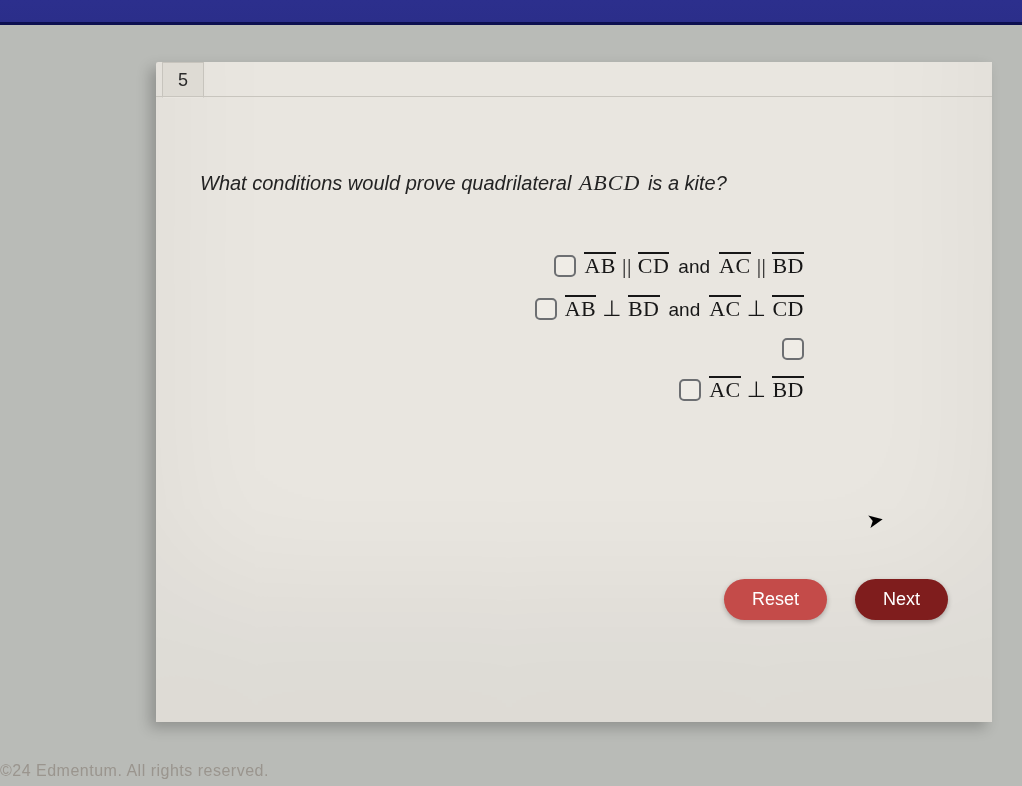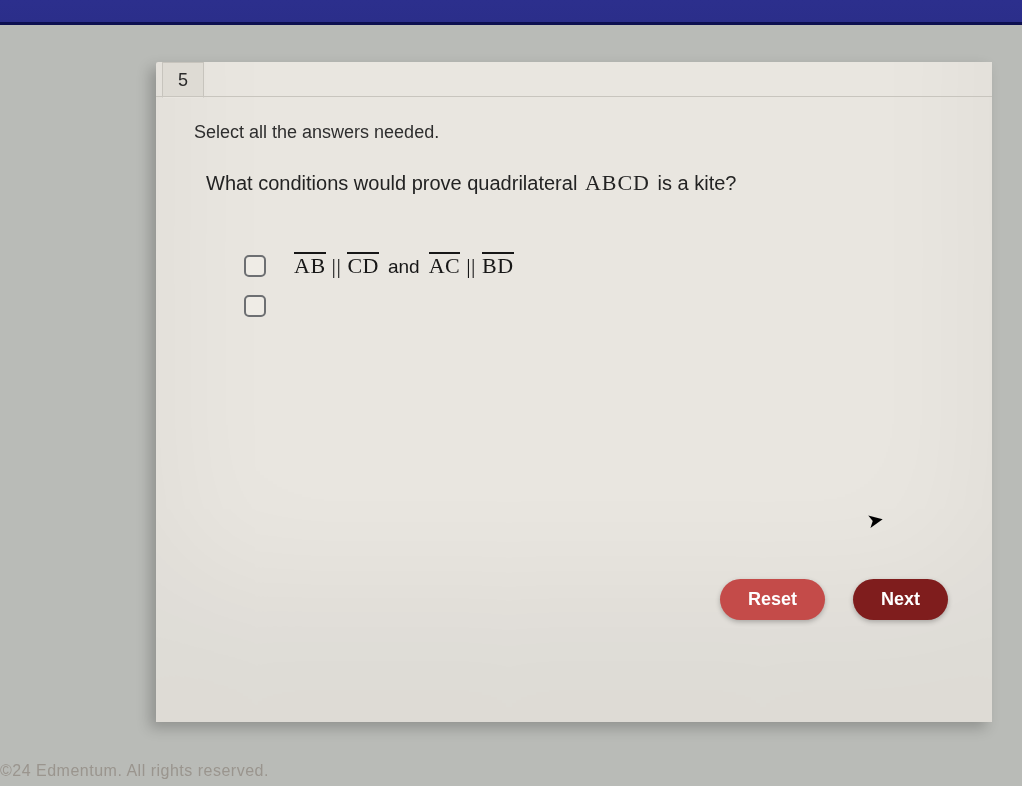--- a/index.html
+++ b/index.html
@@ -37,39 +37,40 @@
     left:0;right:0;top:34px;
     height:1px;background:#c8c5be;
   }
   .instr{
     position:absolute;
     left:38px;top:60px;
     font-size:18px;color:#2e2e2e;
   }
   .question{
     position:absolute;
-    left:50px;top:108px;
-    font-size:20px;color:#232323;
+    left:44px;top:108px;
+    font-size:20px;color:#232323;font-style:italic;
   }
   .question .math-upright{
     font-family:"Times New Roman",serif;
     font-size:22px;
     letter-spacing:1px;
     padding:0 2px;
   }
   .options{
     position:absolute;
     left:88px;top:190px;
     width:560px;
   }
   .opt{
     display:flex;
     align-items:center;
-    gap:28px;
+    gap:8px;
     margin-bottom:16px;
+    justify-content:flex-end;
   }
   .cb{
     width:18px;height:18px;
     border:2px solid #6d6f72;
     border-radius:5px;
     background:#efece6;
     flex:0 0 18px;
     cursor:pointer;
   }
   .expr{
@@ -92,21 +93,21 @@
     padding-top:1px;
   }
   .btns{
     position:absolute;
     right:44px;bottom:102px;
     display:flex;gap:28px;
   }
   .btn{
     border:none;border-radius:999px;
     padding:10px 28px;
-    font-size:18px;font-weight:700;color:#fff;
+    font-size:18px;font-weight:400;color:#fff;
     cursor:pointer;
     box-shadow:0 2px 5px rgba(0,0,0,.25);
     margin-top:48px;
   }
   .btn-reset{background:#c44b49;}
   .btn-next{background:#7f1d1d;}
   .cursor{
     position:absolute;
     right:108px;bottom:190px;
     font-size:20px;color:#000;
@@ -126,33 +127,40 @@
 
 <div class="banner"></div>
 
 <div class="page">
 
   <div class="qnum-tab">
     <span>5</span>
   </div>
   <div class="rule"></div>
 
-  <div class="instr">Select all the answers needed.</div>
 
   <div class="question">
     <span>What conditions would prove quadrilateral </span><span class="math-upright">ABCD</span><span> is a kite?</span>
   </div>
 
   <div class="options">
     <div class="opt">
       <div class="cb"></div>
       <div class="expr"><span class="seg">AB</span> || <span class="seg">CD</span> <span class="word">and</span> <span class="seg">AC</span> || <span class="seg">BD</span></div>
     </div>
     <div class="opt">
       <div class="cb"></div>
+      <div class="expr"><span class="seg">AB</span> ⊥ <span class="seg">BD</span> <span class="word">and</span> <span class="seg">AC</span> ⊥ <span class="seg">CD</span></div>
+    </div>
+    <div class="opt">
+      <div class="cb"></div>
+    </div>
+    <div class="opt">
+      <div class="cb"></div>
+      <div class="expr"><span class="seg">AC</span> ⊥ <span class="seg">BD</span></div>
     </div>
   </div>
 
   <div class="cursor">➤</div>
 
   <div class="btns">
     <button class="btn btn-reset">Reset</button>
     <button class="btn btn-next">Next</button>
   </div>
 

